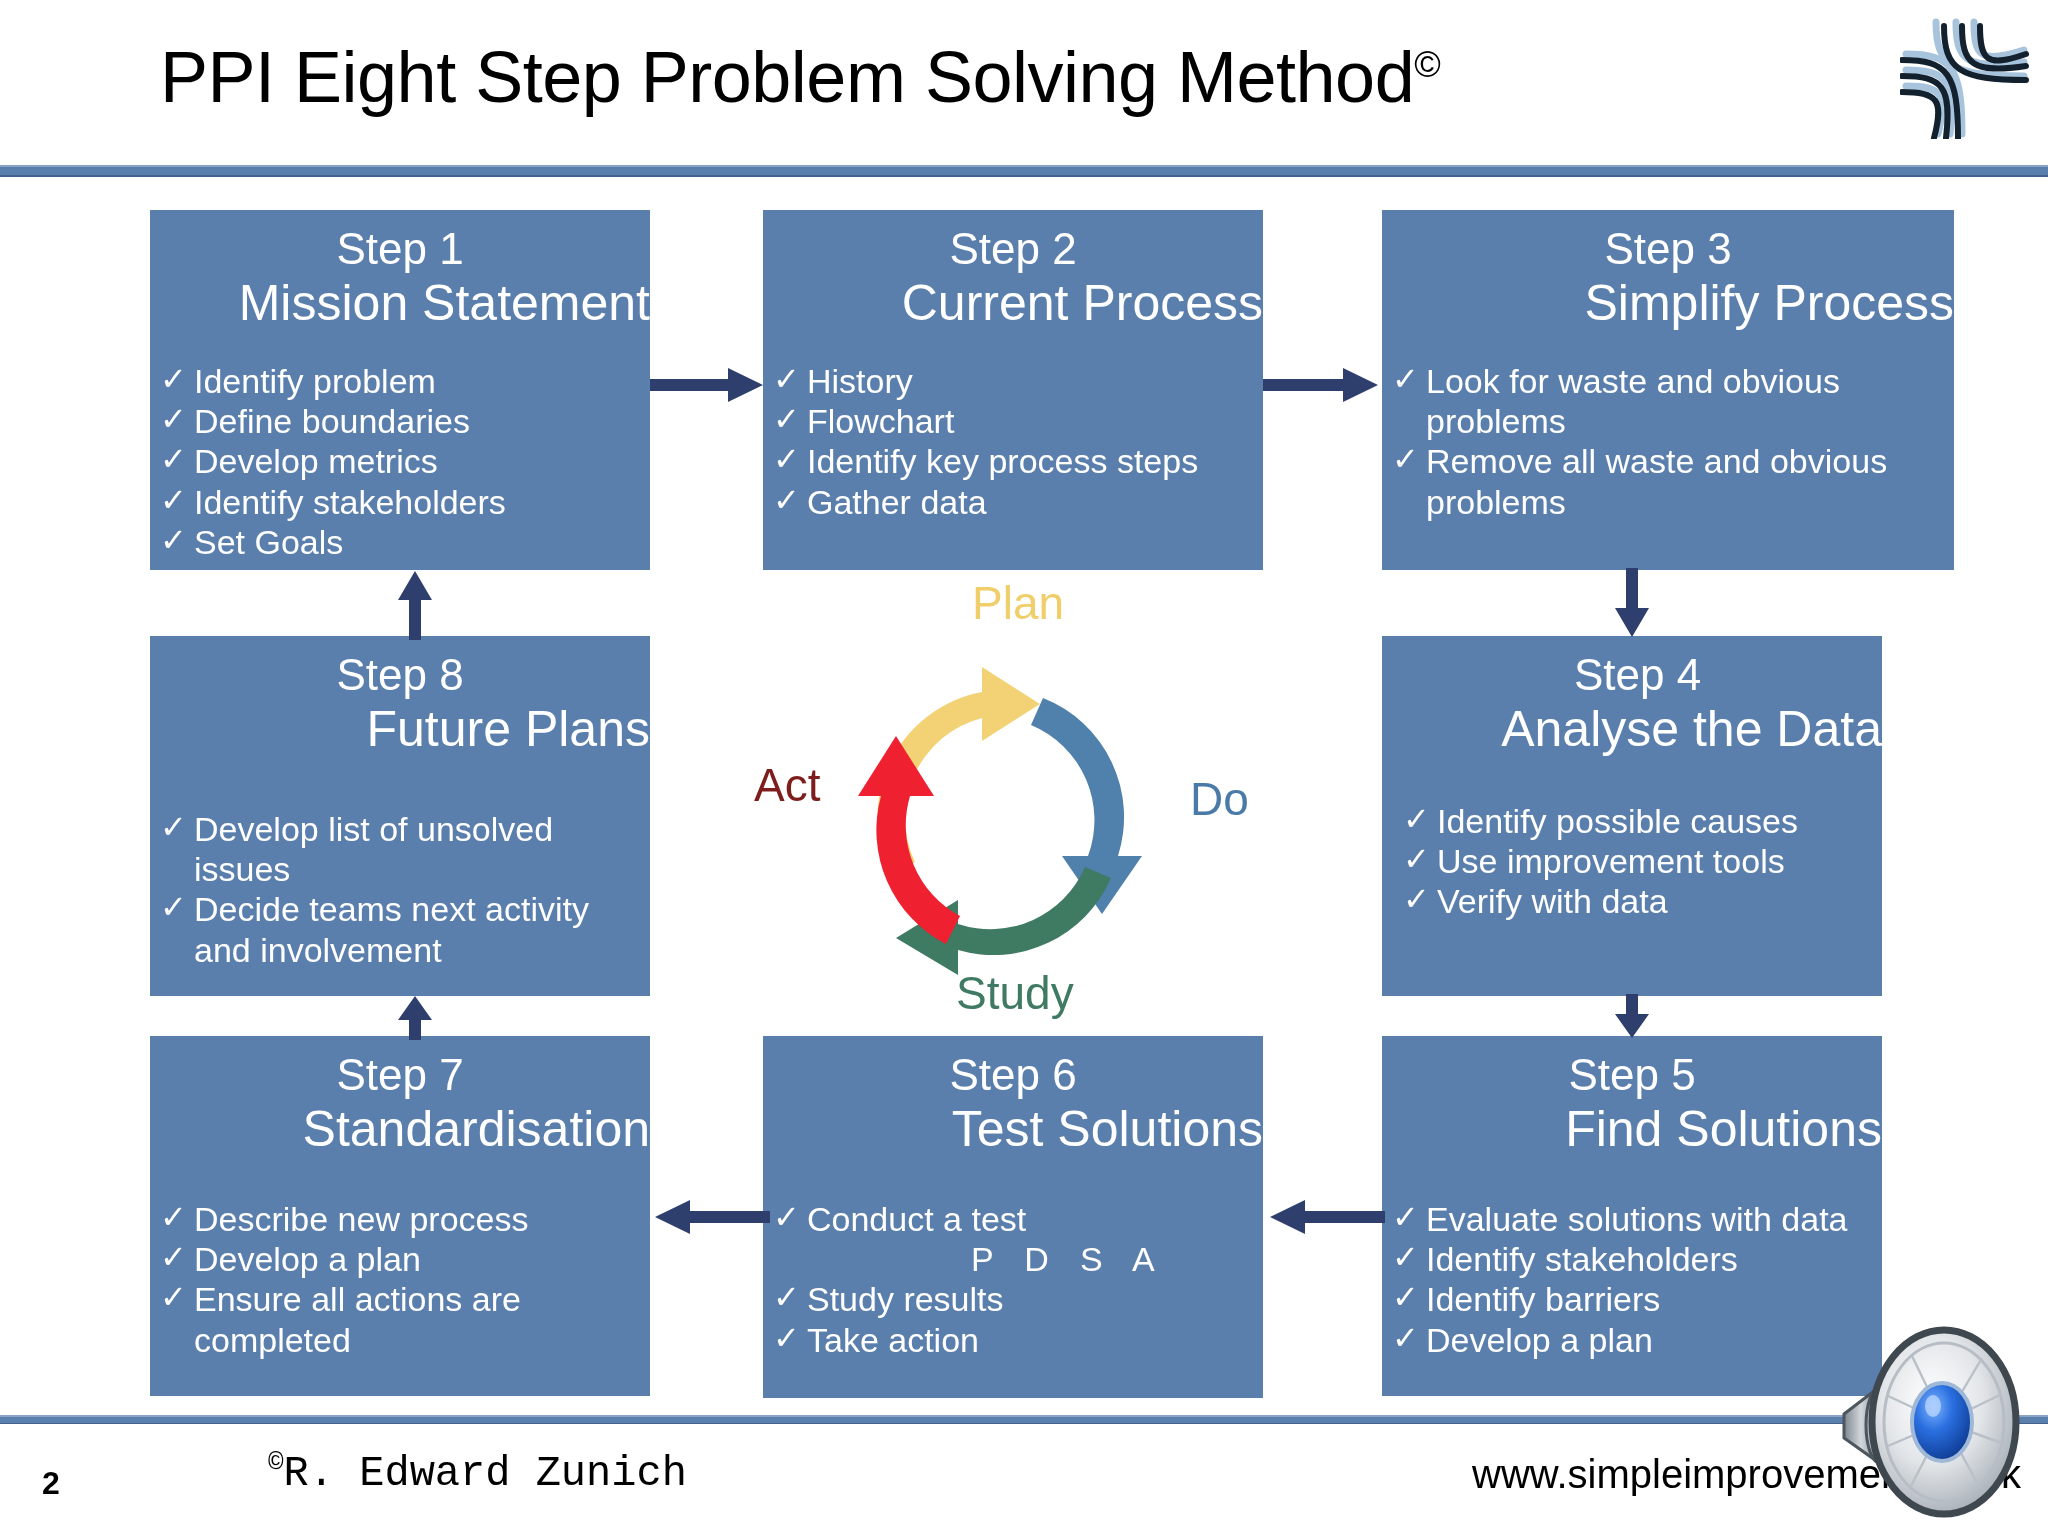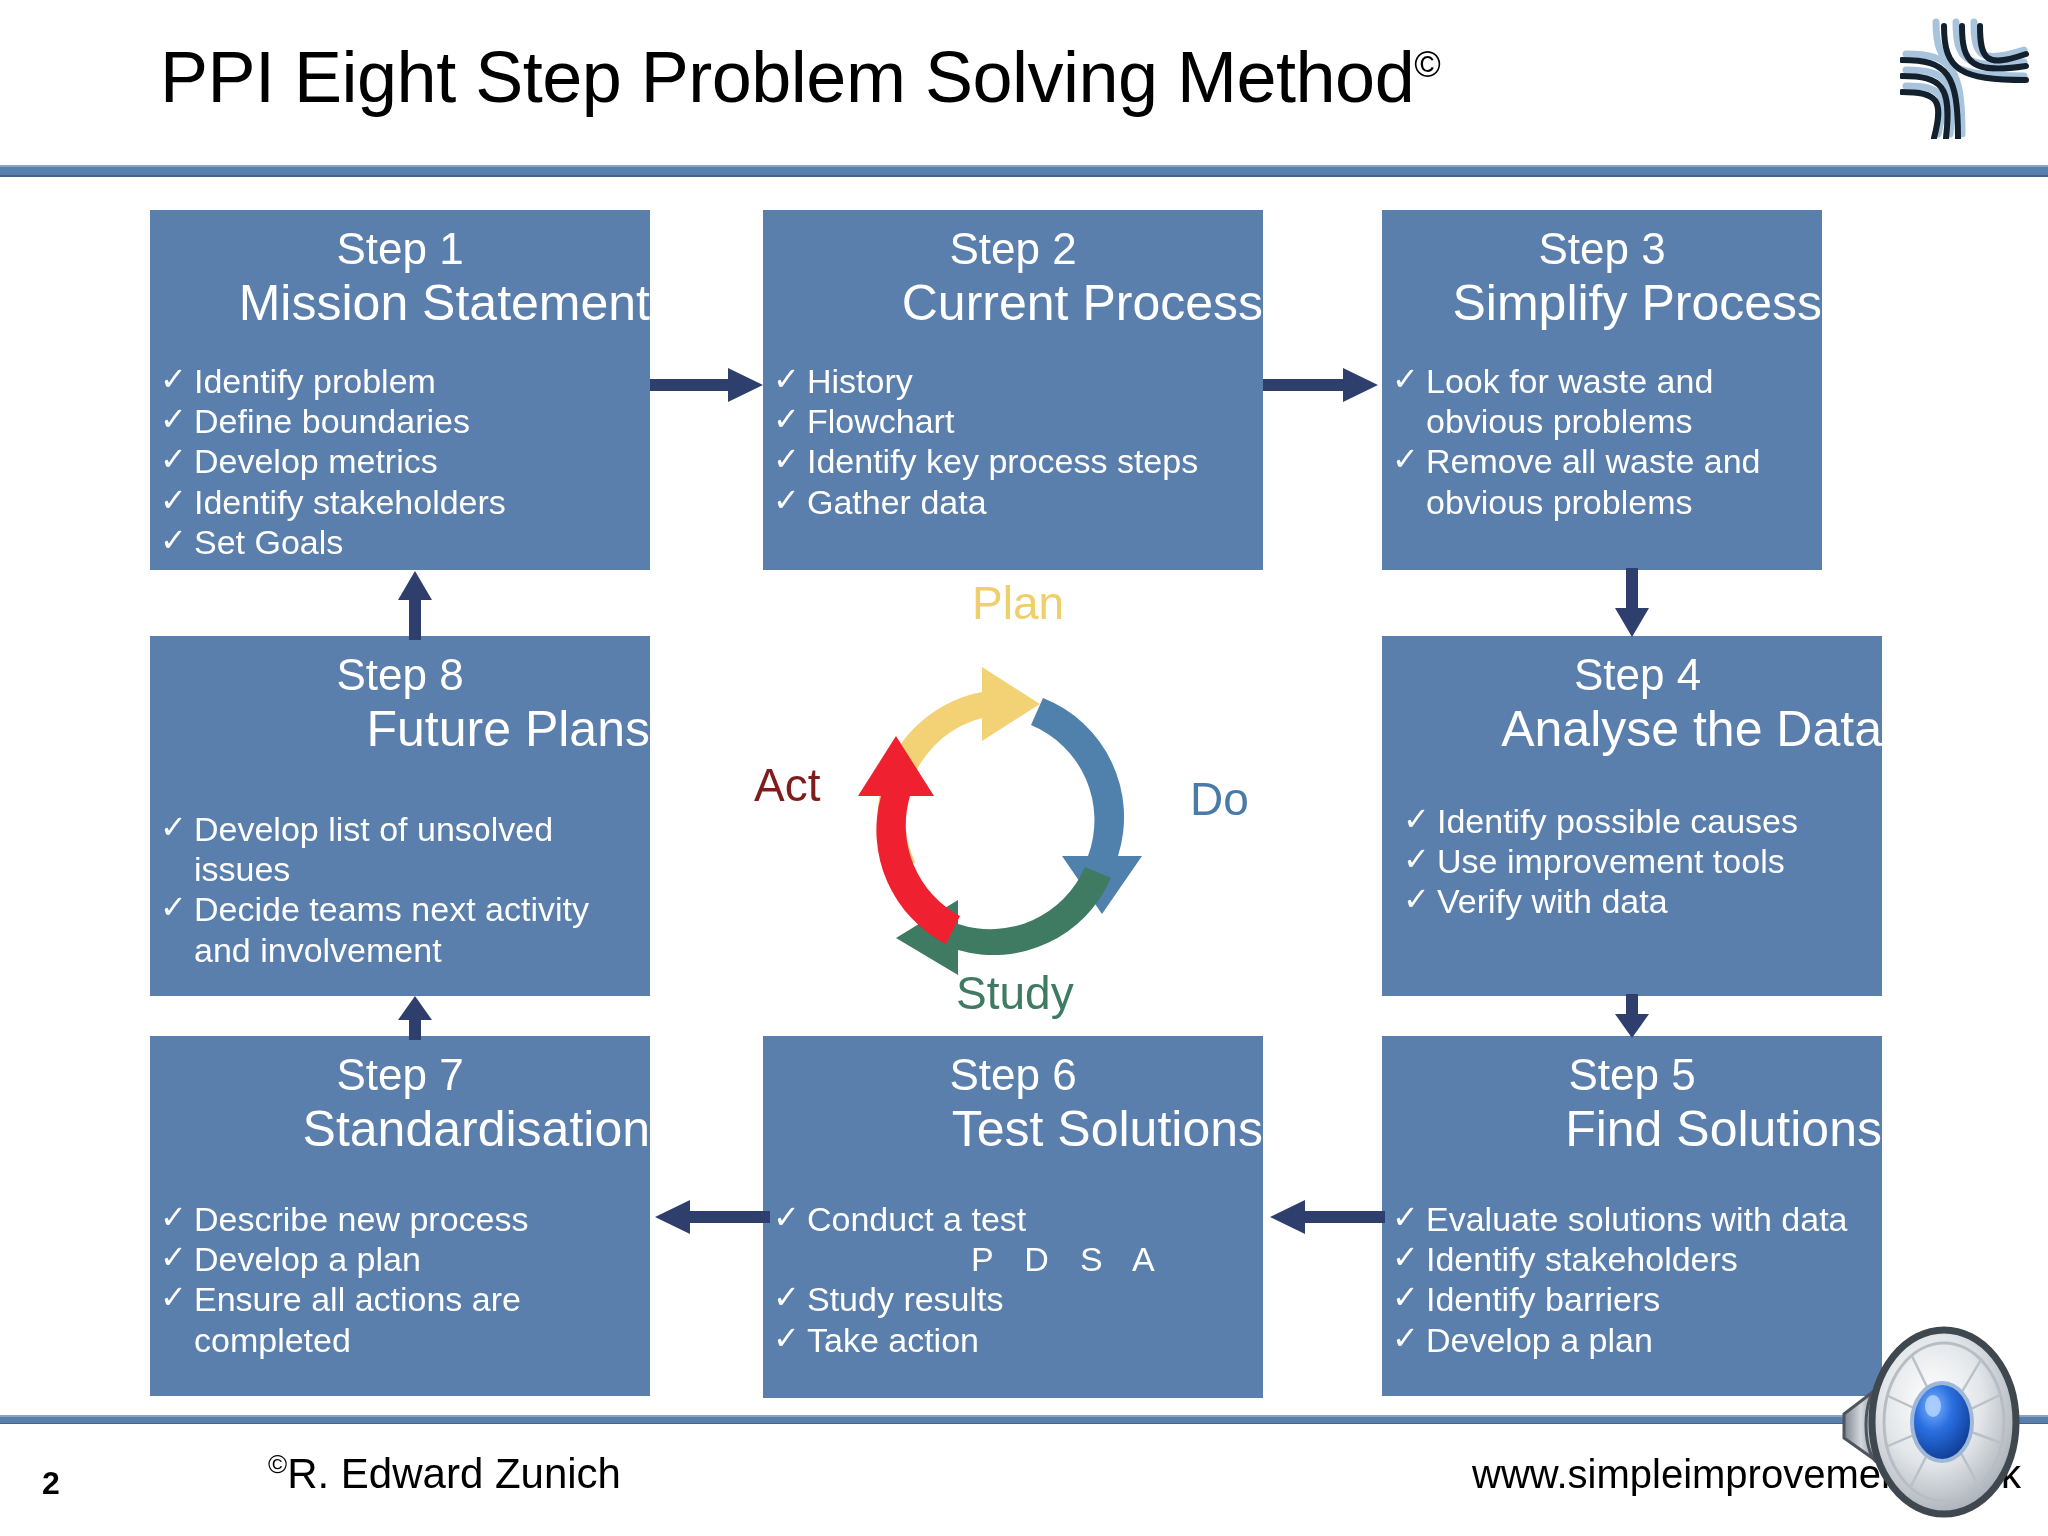--- a/index.html
+++ b/index.html
@@ -73,21 +73,21 @@
     margin:0;
   }
   .box-list li .tick{
     position:absolute;left:2px;top:0;
     font-size:32px;
   }
 
   
   #box-step1{left:150px;  top:210px;  width:500px; height:360px;}
   #box-step2{left:763px;  top:210px;  width:500px; height:360px;}
-  #box-step3{left:1382px; top:210px;  width:440px; height:360px;}
+  #box-step3{left:1382px; top:210px;  width:572px; height:360px;}
   #box-step4{left:1382px; top:636px;  width:500px; height:360px;padding-left:11px;}
   #box-step5{left:1382px; top:1036px; width:500px; height:360px;}
   #box-step6{left:763px;  top:1036px; width:500px; height:362px;}
   #box-step7{left:150px;  top:1036px; width:500px; height:360px;}
   #box-step8{left:150px;  top:636px;  width:500px; height:360px;}
 
   #box-step1 .box-list, #box-step2 .box-list, #box-step3 .box-list{margin-top:30px;margin-left:8px;}
   #box-step4 .box-list{margin-top:44px;margin-left:8px;}
   #box-step5 .box-list{margin-top:42px;margin-left:8px;}
   #box-step6 .box-list{margin-top:42px;margin-left:8px;}
@@ -113,21 +113,21 @@
     border-top:2px solid #8ba3c4;
     border-bottom:1px solid #44628a;
     box-sizing:border-box;
   }
   .page-num{
     position:absolute;left:42px;top:1465px;
     font-size:32px;font-weight:bold;color:#000;
   }
   .footer-copy{
     position:absolute;left:268px;top:1450px;
-    font-size:42px;color:#000;white-space:nowrap;
+    font-size:42px;color:#000;white-space:nowrap;font-family:Liberation Mono, monospace;
   }
   .footer-copy .sup{font-size:26px;vertical-align:super;line-height:0;}
   .footer-url{
     position:absolute;left:1472px;top:1452px;
     font-size:40px;color:#000;white-space:nowrap;
   }
   .speaker{
     position:absolute;left:1832px;top:1322px;width:200px;height:200px;
   }
 </style>

